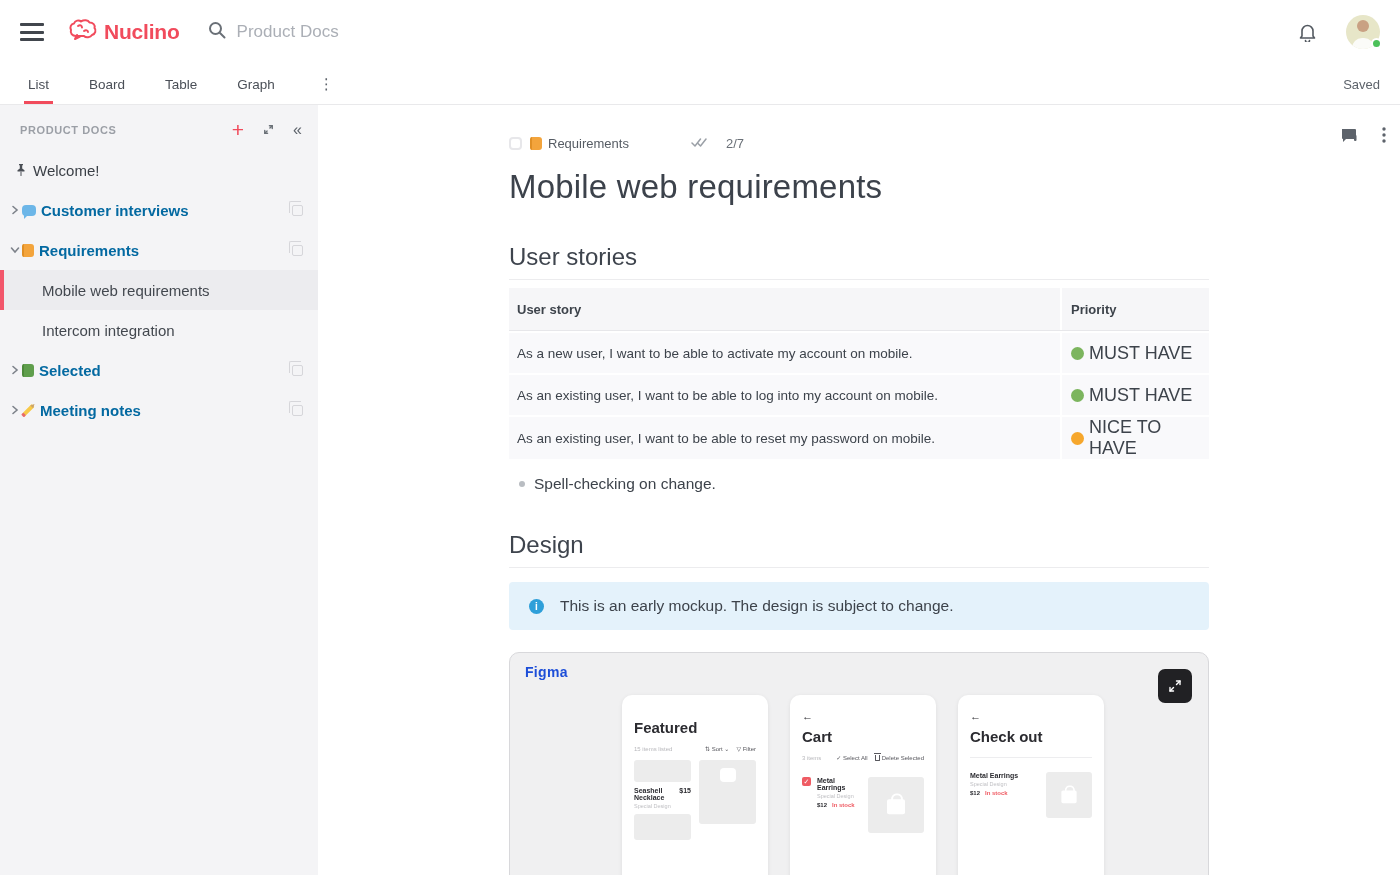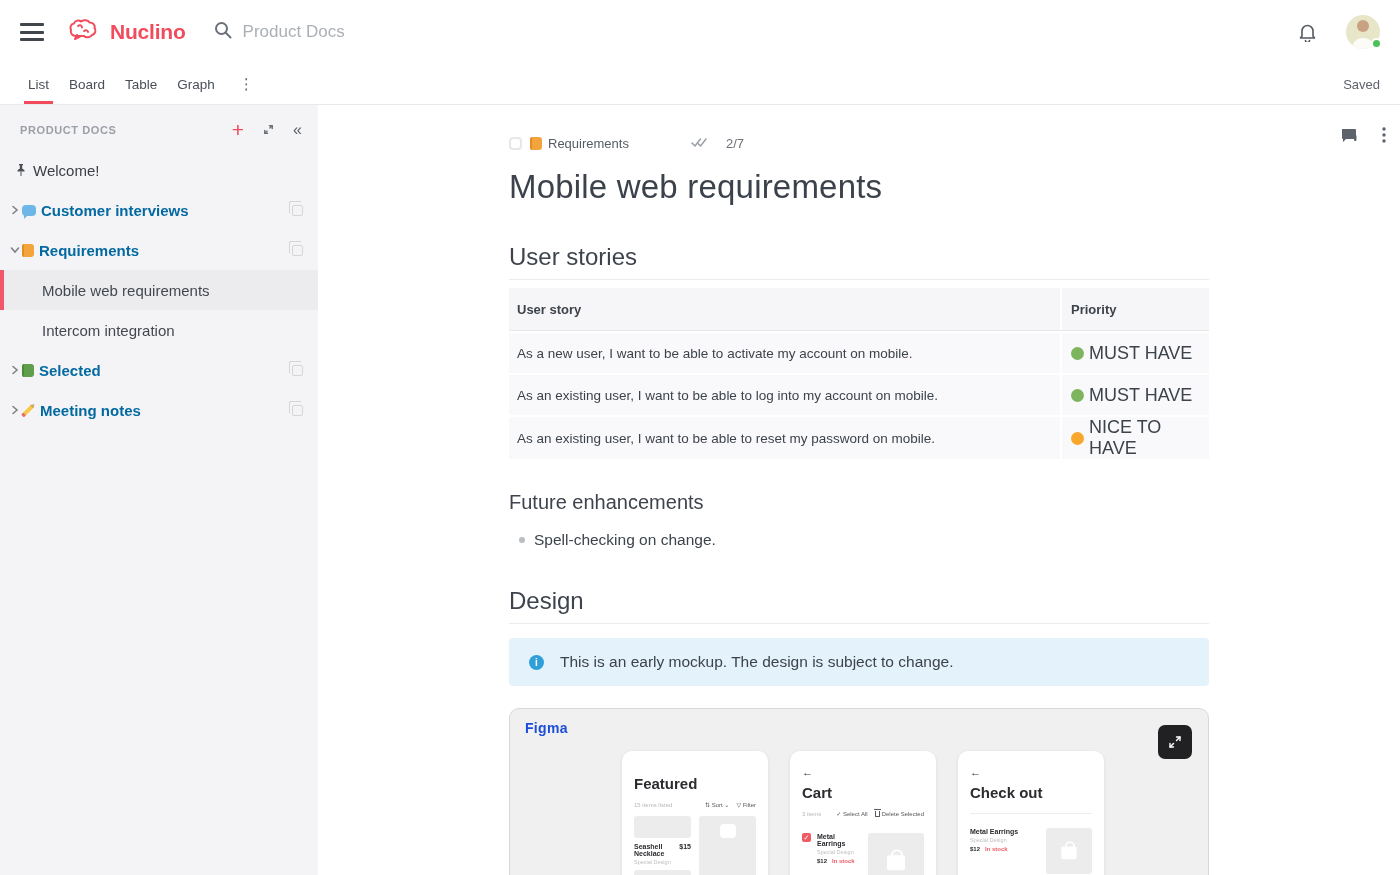--- a/index.html
+++ b/index.html
@@ -3,35 +3,35 @@
 <meta charset="utf-8">
 <style>
   * { margin:0; padding:0; box-sizing:border-box; }
   html,body { width:1400px; height:875px; overflow:hidden; background:#fff;
     font-family:"Liberation Sans", sans-serif; color:#3e434b; }
 
   
   .topbar { height:64px; display:flex; align-items:center; padding:0 20px; background:#fff; }
   .hamburger { width:24px; height:18px; display:flex; flex-direction:column; justify-content:space-between; cursor:pointer; }
   .hamburger span { height:3px; background:#41464d; border-radius:1px; }
-  .logo { display:flex; align-items:center; gap:12px; margin-left:24px; }
+  .logo { display:flex; align-items:center; gap:6px; margin-left:24px; }
   .logo-text { color:#f14b5c; font-weight:bold; font-size:21px; letter-spacing:-0.2px; }
   .search { display:flex; align-items:center; gap:11px; margin-left:28px; }
   .search input { border:none; outline:none; font-size:17px; color:#3e434b; width:260px; font-family:inherit; background:transparent; }
   .search input::placeholder { color:#abafb6; }
   .topbar-right { margin-left:auto; display:flex; align-items:center; gap:30px; }
   .avatar { position:relative; width:34px; height:34px; cursor:pointer; }
   .avatar-img { width:34px; height:34px; border-radius:50%; background:#e7e6c8; overflow:hidden; position:relative; }
   .avatar-img::before { content:""; position:absolute; top:5px; left:11px; width:12px; height:12px; border-radius:50%; background:#c9a183; }
   .avatar-img::after  { content:""; position:absolute; bottom:-2px; left:6px; width:22px; height:13px; border-radius:10px 10px 0 0; background:#fbfbf8; }
   .status-dot { position:absolute; right:-2px; bottom:0; width:11px; height:11px; border-radius:50%; background:#4cc15a; border:2px solid #fff; }
 
   
   .tabbar { height:41px; border-bottom:1px solid #e9e9eb; display:flex; align-items:stretch; padding:0 20px; }
-  .tabs { display:flex; gap:20px; margin-left:8px; align-items:stretch; }
+  .tabs { display:flex; gap:40px; margin-left:8px; align-items:stretch; }
   .tab { display:flex; align-items:center; font-size:13.5px; color:#4a4f57; position:relative; cursor:pointer; }
   .tab.active::after { content:""; position:absolute; left:-4px; right:-4px; bottom:0; height:3px; background:#f14b5c; }
   .tab-more { display:flex; align-items:center; color:#5d636b; font-size:15px; cursor:pointer; padding:0 4px; }
   .saved { margin-left:auto; display:flex; align-items:center; font-size:13px; color:#5d636b; }
 
   
   .app-body { display:flex; height:770px; }
 
   
   .sidebar { width:318px; flex-shrink:0; background:#f4f4f6; padding-top:14px; }
@@ -317,21 +317,20 @@
         </div>
         <div class="tbl-row">
           <div class="cell story">As an existing user, I want to be able to reset my password on mobile.</div>
           <div class="cell prio">
             <span class="prio-dot" style="background-color: rgb(246, 167, 44);"></span>
             <span class="prio-lbl">NICE TO HAVE</span>
           </div>
         </div>
       </div>
 
-      <h3 class="sect">Future enhancements</h3>
       <ul class="doc-list">
         <li>Spell-checking on change.</li>
       </ul>
 
       <h2 class="sect">Design</h2>
 
       <div class="callout">
         <span class="info-icon">i</span>
         <span class="callout-text">This is an early mockup. The design is subject to change.</span>
       </div>

